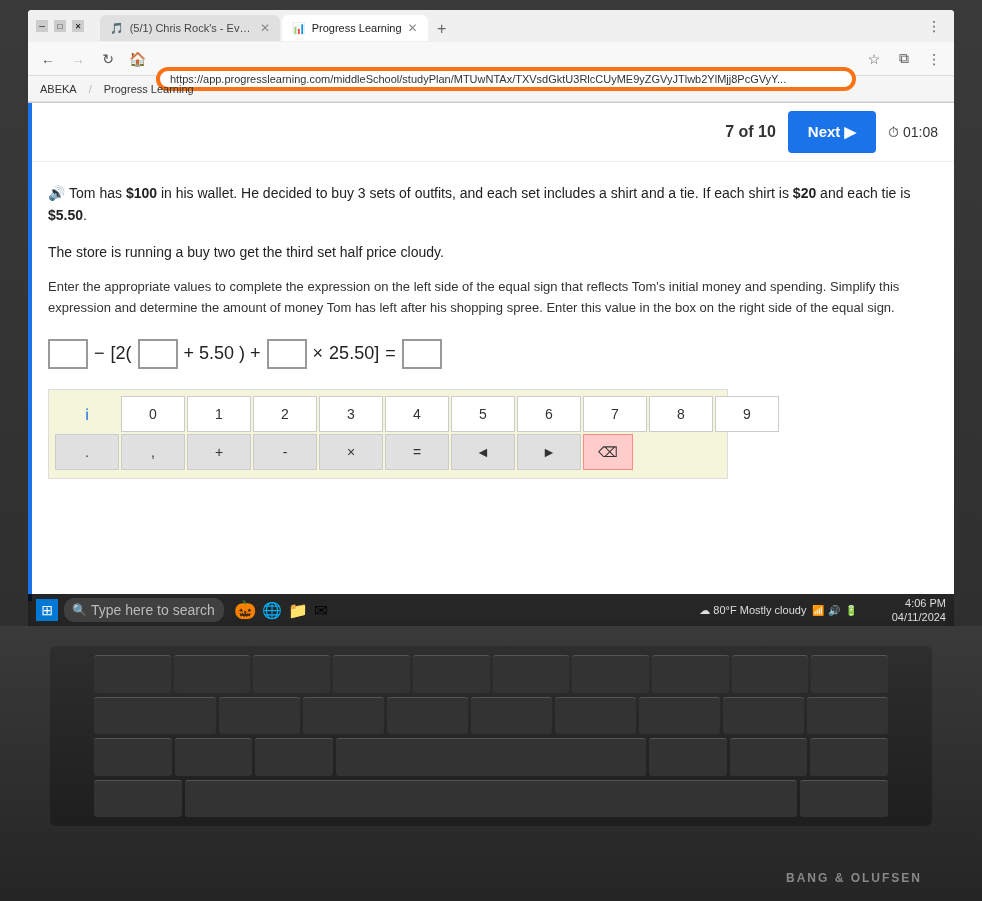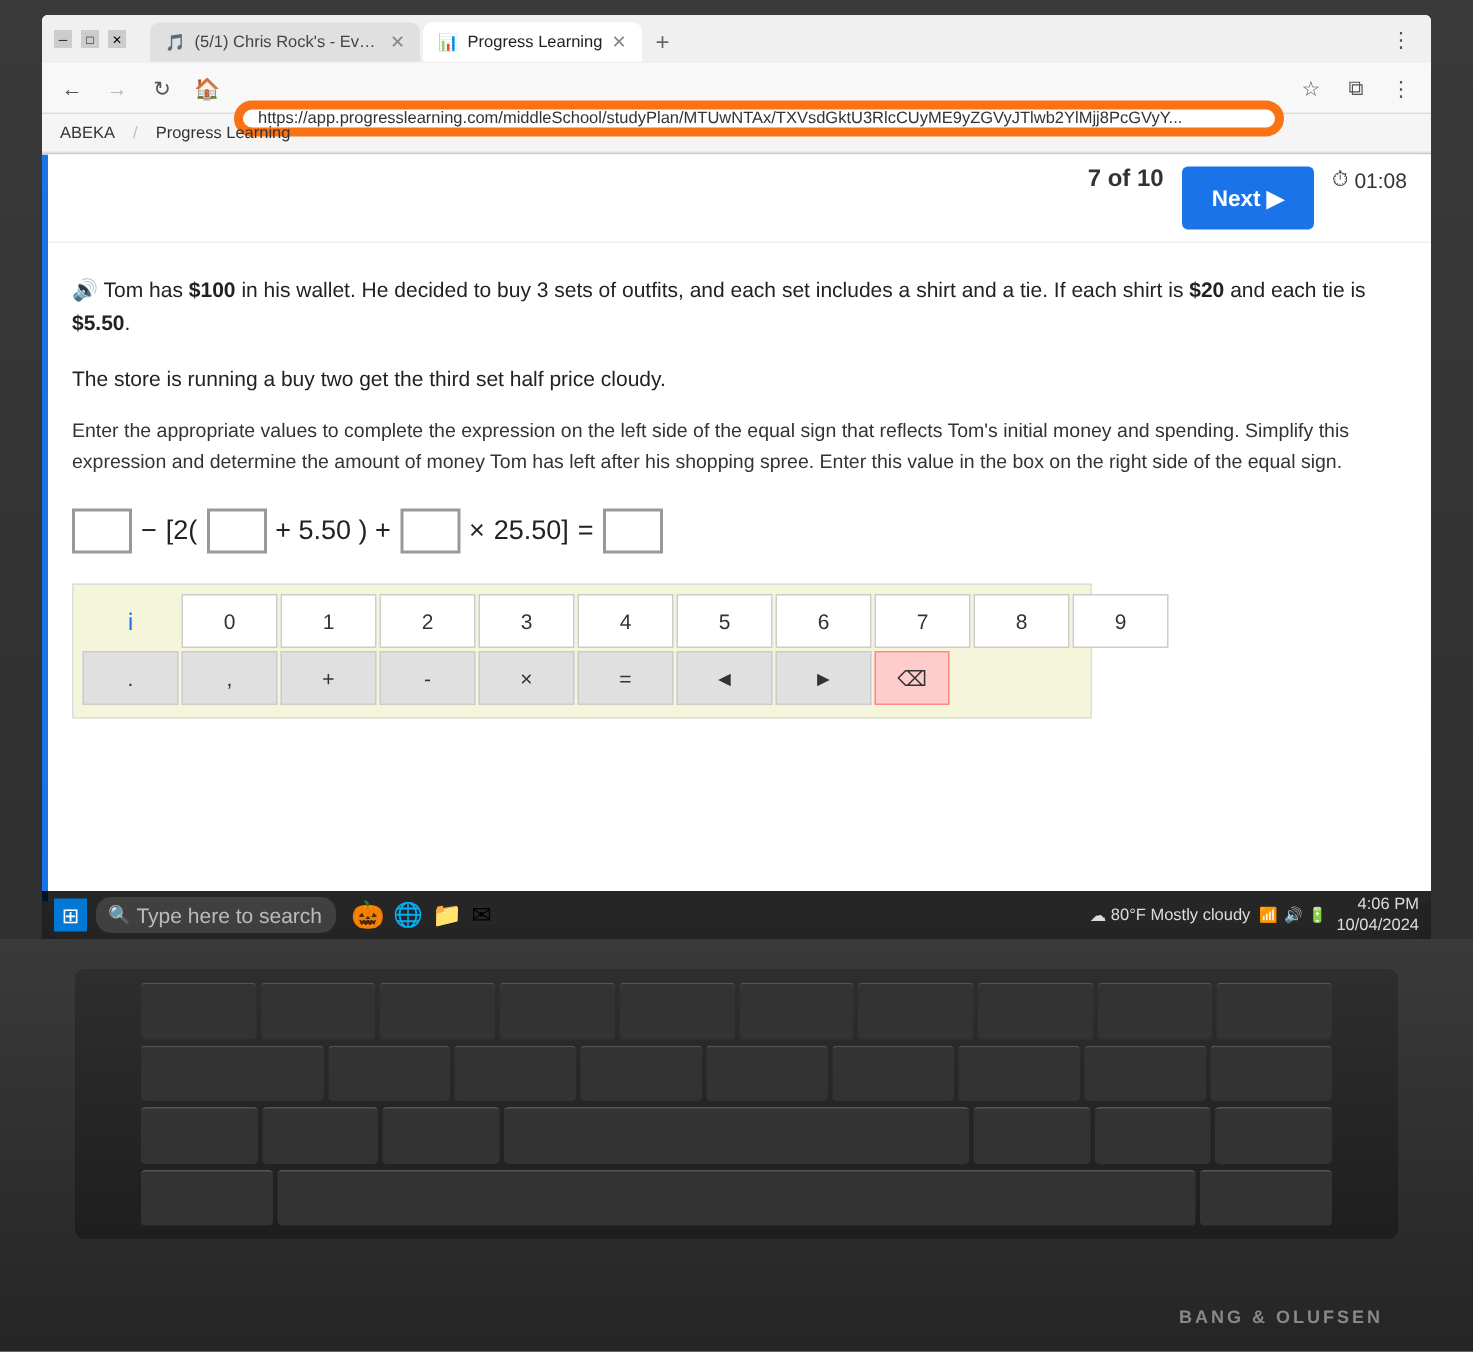--- a/index.html
+++ b/index.html
@@ -120,21 +120,21 @@
       color: #555;
       font-size: 14px;
       width: 24px; height: 24px;
       display: flex; align-items: center; justify-content: center;
     }
     .nav-btn:disabled { color: #bbb; cursor: default; }
 
     .address-box {
       flex: 1;
       height: 24px;
-      border: 6px solid #f97316;
+      border: 4px solid #f97316;
       border-radius: 12px;
       padding: 0 10px;
       font-size: 11px;
       color: #333;
       background: #fff;
       margin-top: 40px;
     }
 
     .browser-actions {
       display: flex; gap: 6px; align-items: center;
@@ -172,21 +172,21 @@
     .page-content {
       background: #fff;
       height: calc(100% - 122px);
       overflow-y: auto;
       position: relative;
     }
 
     
     .pl-header {
       display: flex;
-      align-items: flex-start;
+      align-items: center;
       justify-content: flex-end;
       padding: 8px 16px;
       background: #fff;
       border-bottom: 1px solid #eee;
     }
 
     .progress-counter {
       font-size: 16px;
       font-weight: 600;
       color: #333;
@@ -367,20 +367,21 @@
       gap: 4px;
       font-size: 10px;
       color: #ccc;
     }
 
     .clock-area {
       text-align: right;
       font-size: 11px;
       color: #ddd;
       line-height: 1.3;
+      margin-left: 28px;
     }
 
     .left-blue-bar {
       position: absolute;
       left: 0;
       top: 0;
       width: 4px;
       height: 100%;
       background: #1a73e8;
     }
@@ -524,21 +525,21 @@
         <span>☁</span>
         <span>80°F  Mostly cloudy</span>
       </span>
       <div class="system-tray">
         <span>📶</span>
         <span>🔊</span>
         <span>🔋</span>
       </div>
       <div class="clock-area">
         <div>4:06 PM</div>
-        <div>10/04/2024</div>
+        <div>04/11/2024</div>
       </div>
     </div>
   </div>
 
   <div class="laptop-body" style="position:absolute; bottom:0; left:0; right:0; height:275px; background:linear-gradient(180deg,#3a3a3a,#252525);">
     <div style="position:absolute; top:20px; left:50px; right:50px; height:180px; background:linear-gradient(180deg,#2e2e2e,#1e1e1e); border-radius:6px; display:flex; align-items:center; justify-content:center;">
 
       <div style="width:90%; display:grid; grid-template-rows:repeat(4,1fr); gap:4px; height:90%;">
         <div style="display:flex; gap:3px; justify-content:center;">
 

